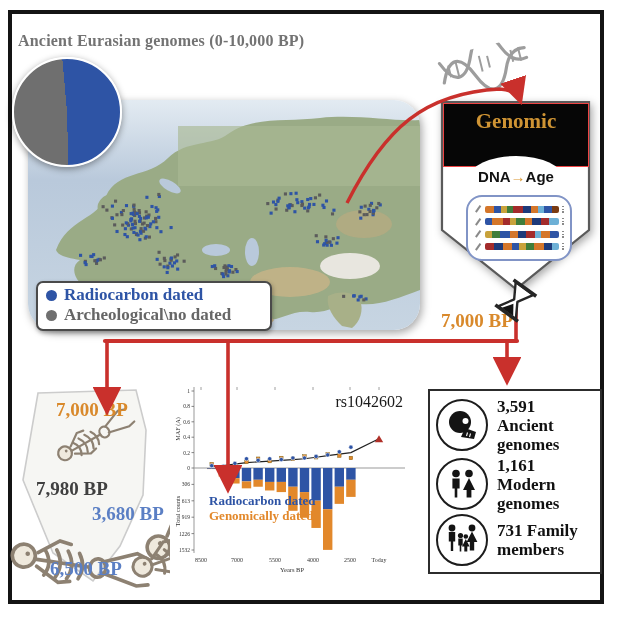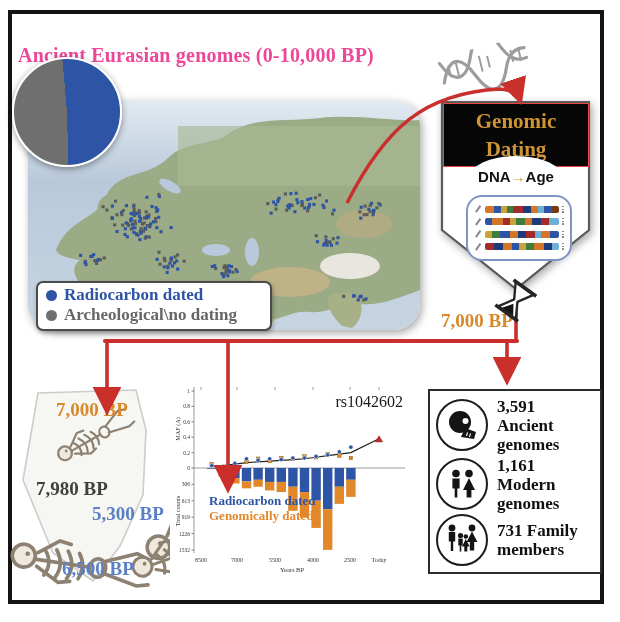--- a/index.html
+++ b/index.html
@@ -1,21 +1,21 @@
 <!DOCTYPE html>
 <html><head>
 <meta charset="utf-8">
 <style>
   html,body{margin:0;padding:0;background:#fff;}
   .page{position:relative;width:620px;height:622px;background:#fff;overflow:hidden;
         font-family:"Liberation Serif",serif;}
   .frame{position:absolute;left:8px;top:10px;width:596px;height:594px;
          border:4px solid #141414;box-sizing:border-box;background:#fff;}
-  .title{position:absolute;left:18px;top:44px;width:400px;font-size:20px;font-weight:bold;
-         color:#ec4899;letter-spacing:.2px;z-index:6;}
+  .title{position:absolute;left:18px;top:32px;width:400px;font-size:16px;font-weight:bold;
+         color:#737373;letter-spacing:.2px;z-index:6;}
   
   .pie{position:absolute;left:12px;top:57px;width:106px;height:106px;border-radius:50%;
        border:2px solid #fff;box-shadow:0 2px 7px rgba(0,0,0,.4);z-index:8;}
   
   .map{position:absolute;left:28px;top:100px;width:392px;height:230px;border-radius:26px;
        overflow:hidden;box-shadow:2px 3px 8px rgba(0,0,0,.35);z-index:2;}
   .legend{position:absolute;left:36px;top:281px;width:216px;background:#fff;
           border:2px solid #4a4a4a;border-radius:7px;padding:2px 8px 3px 8px;z-index:9;
           box-shadow:1px 2px 4px rgba(0,0,0,.3);}
   .legend-row{display:flex;align-items:center;gap:7px;font-size:17px;font-weight:bold;line-height:1.2;}
@@ -46,21 +46,21 @@
   .c3{background:linear-gradient(90deg,#c8a23b 0 10%,#3f7d3a 10% 20%,#2e54a5 20% 34%,#d4762a 34% 44%,#1d3a7a 44% 56%,#a32b2b 56% 68%,#6db0d6 68% 76%,#d4762a 76% 88%,#2e54a5 88% 100%);}
   .c4{background:linear-gradient(90deg,#a32b2b 0 12%,#1d3a7a 12% 24%,#d4762a 24% 36%,#2e54a5 36% 46%,#c8a23b 46% 56%,#3f7d3a 56% 66%,#d4762a 66% 80%,#1d3a7a 80% 90%,#6db0d6 90% 100%);}
   .hourglass{position:absolute;left:496px;top:281px;z-index:45;transform:rotate(36deg);}
   .bp-out{position:absolute;left:441px;top:310px;font-size:19px;font-weight:bold;color:#d9892b;z-index:44;}
   
   .exc-svg{position:absolute;left:10px;top:385px;z-index:5;}
   .exc-label{position:absolute;font-size:19px;font-weight:bold;z-index:6;white-space:nowrap;}
   .el0{left:56px;top:399px;color:#d9892b;}
   .el1{left:36px;top:478px;color:#404040;}
   .el2{left:92px;top:503px;color:#5b7fc4;}
-  .el3{left:62px;top:558px;color:#5b7fc4;}
+  .el3{left:50px;top:558px;color:#5b7fc4;}
   
   .chart{position:absolute;left:172px;top:383px;z-index:5;background:#fff;}
   
   .stats{position:absolute;left:428px;top:389px;width:174px;height:185px;background:#fff;
          border:2.5px solid #2c2c2c;box-sizing:border-box;z-index:5;
          display:flex;flex-direction:column;justify-content:space-evenly;padding:4px 6px;}
   .stat-row{display:flex;align-items:center;gap:9px;}
   .stat-icon{width:48px;height:48px;border:2.5px solid #1c1c1c;border-radius:50%;flex:0 0 auto;
              display:flex;align-items:center;justify-content:center;background:#fff;}
   .stat-text{font-size:17px;font-weight:bold;color:#111;line-height:1.12;}
@@ -325,41 +325,40 @@
     </svg>
   </div>
 
   <div class="legend">
     <div class="legend-row lr0">
       <span class="legend-dot"></span>
       <span>Radiocarbon dated</span>
     </div>
     <div class="legend-row lr1">
       <span class="legend-dot"></span>
-      <span>Archeological\no dating</span>
+      <span>Archeological\no dated</span>
     </div>
   </div>
 
   <svg class="dna" width="100" height="44">
     <g stroke="#9d9d9d" stroke-width="3.2" fill="none" stroke-linecap="round">
       <path d="M4 6 c 10 24 22 24 32 0 c 10 -24 22 -24 32 0 c 5 12 12 17 22 15"></path>
       <path d="M4 26 c 10 -24 22 -24 32 0 c 10 24 22 24 32 0 c 5 -12 12 -17 22 -15"></path>
     </g>
     <g stroke="#9d9d9d" stroke-width="2">
       <path d="M12 10 v12 M20 8 v16 M44 8 v16 M52 10 v12 M76 10 v12 M84 9 v14"></path>
     </g>
   </svg>
 
   <svg class="funnel-svg" width="156" height="198">
     <polygon points="4,4 151,4 151,132 78,191 4,132" fill="#fff" stroke="#5a5a5a" stroke-width="2.2"></polygon>
   </svg>
 
   <div class="gbox">
     <div>Genomic</div>
-    <div>Dating</div>
   </div>
   <div class="arc"></div>
   <div class="dnaage">
     <span>DNA</span><span class="arr">→</span><span>Age</span>
   </div>
   <div class="pill">
     <div class="pill-row">
         <span class="slash"></span>
         <span class="chrom c1"></span>
         <span class="rmark"></span>
@@ -412,21 +411,21 @@
     </defs>
     <polygon points="28,8 126,5 136,45 133,110 110,161 83,196 43,168 13,95" fill="#f6f6f3" stroke="#cccccc" stroke-width="1.6"></polygon>
     <use href="#skel" transform="translate(16,24) rotate(-32) scale(0.55)"></use>
     <use href="#skel" transform="translate(8,72) rotate(6) scale(0.92)"></use>
     <use href="#skel" transform="translate(82,92) rotate(-34) scale(0.9)"></use>
     <use href="#skel" transform="translate(90,112) rotate(-22) scale(0.76)"></use>
     <use href="#skel" transform="translate(24,146) rotate(3) scale(0.9)"></use>
   </svg>
   <div class="exc-label el0">7,000 BP</div>
   <div class="exc-label el1">7,980 BP</div>
-  <div class="exc-label el2">5,300 BP</div>
+  <div class="exc-label el2">3,680 BP</div>
   <div class="exc-label el3">6,500 BP</div>
 
   <div class="chart">
     <svg id="chart-svg" width="242" height="205">
         <line x1="22" y1="4" x2="22" y2="170" stroke="#999" stroke-width="1"></line>
         <line x1="22" y1="85" x2="233" y2="85" stroke="#999" stroke-width="1"></line>
         <line x1="19.5" y1="85" x2="22" y2="85" stroke="#666" stroke-width="0.8"></line>
         <text x="18" y="87" text-anchor="end" font-size="5.5" fill="#333" font-family="Liberation Serif, serif">0</text>
         <line x1="19.5" y1="69.6" x2="22" y2="69.6" stroke="#666" stroke-width="0.8"></line>
         <text x="18" y="71.6" text-anchor="end" font-size="5.5" fill="#333" font-family="Liberation Serif, serif">0.2</text>

